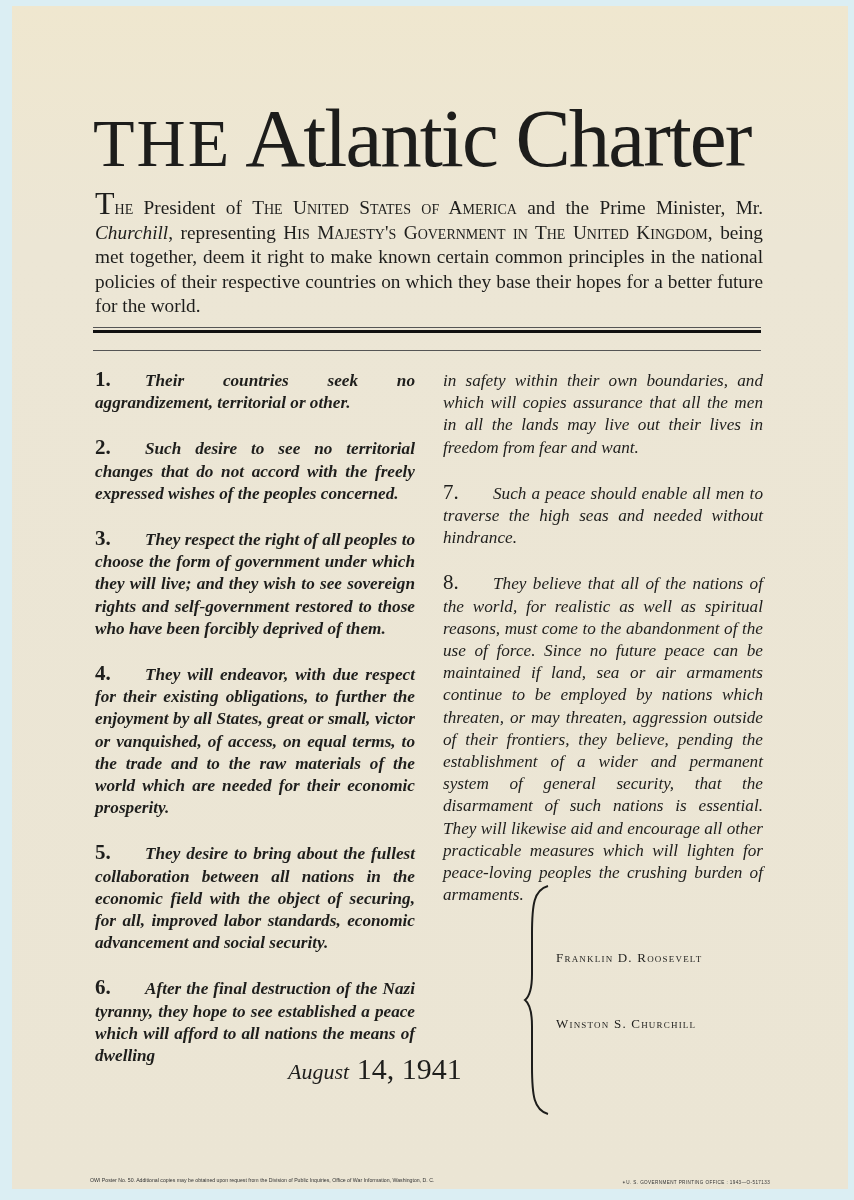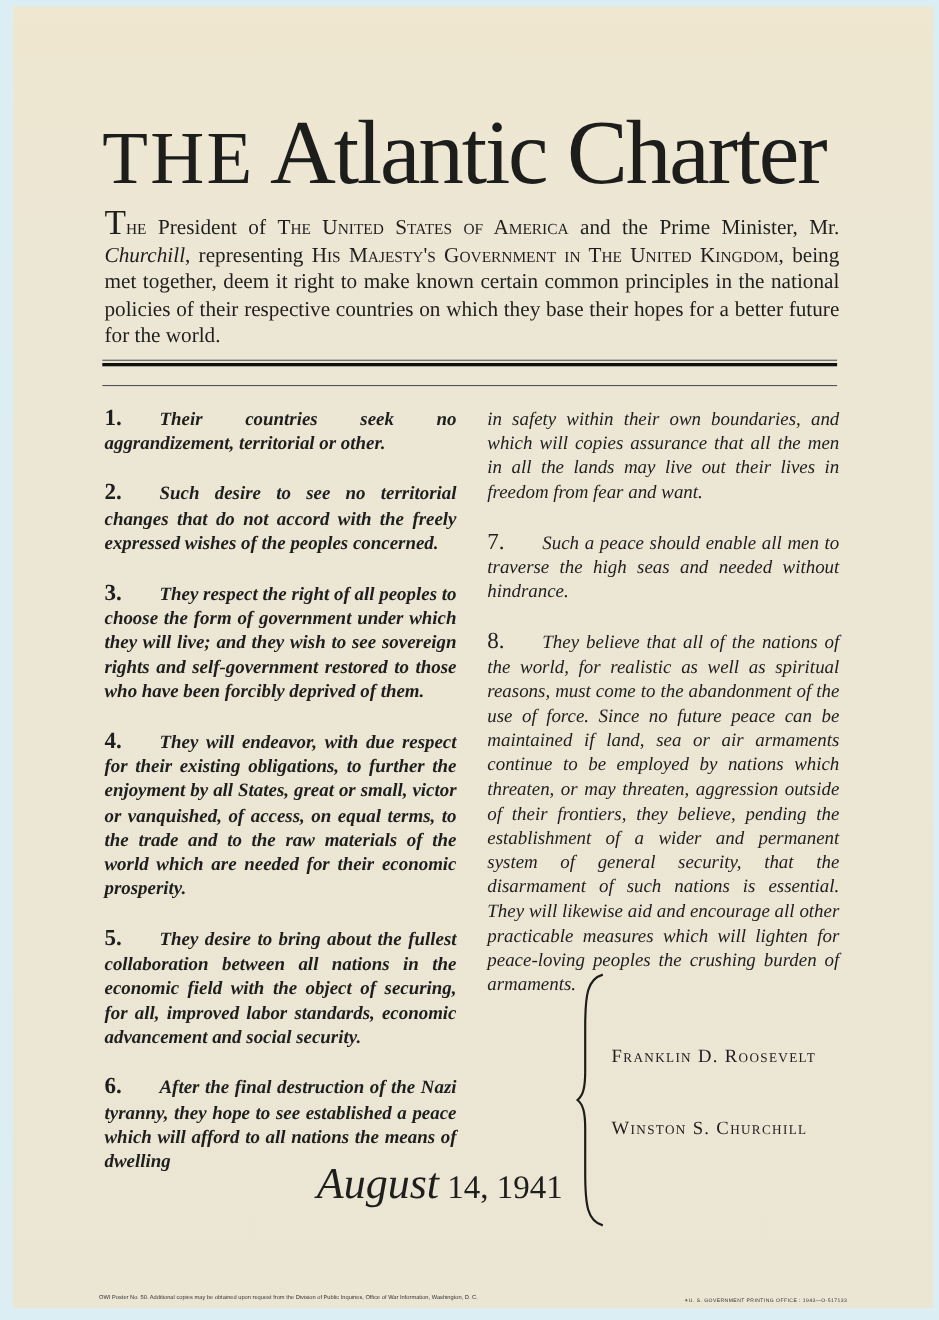--- a/index.html
+++ b/index.html
@@ -28,23 +28,23 @@
   .preamble .drop { font-size: 32px; line-height: 10px; }
   .preamble .smallcaps { font-variant: small-caps; }
   .rule-thin { position: absolute; left: 93px; width: 668px; height: 1px; background: #555; }
   .rule-thick { position: absolute; left: 93px; width: 668px; height: 3px; background: #111; }
   .col { position: absolute; width: 320px; font-style: italic; font-size: 17.2px; line-height: 22.2px; text-align: justify; }
   .col-left { left: 95px; top: 368px; font-weight: bold; }
   .col-right { left: 443px; top: 370px; }
   .point { margin: 0 0 22px 0; }
   .point .num { font-style: normal; font-size: 21px; display: inline-block; width: 50px; }
   .brace { position: absolute; left: 522px; top: 884px; width: 30px; height: 232px; }
-  .sig { position: absolute; left: 556px; font-variant: small-caps; font-size: 17px; letter-spacing: 1.2px; white-space: nowrap; }
+  .sig { position: absolute; left: 556px; font-variant: small-caps; font-size: 13px; letter-spacing: 1.2px; white-space: nowrap; }
   .date { position: absolute; left: 288px; top: 1052px; font-size: 30px; white-space: nowrap; }
-  .date .month { font-style: italic; font-size: 40px; }
+  .date .month { font-style: italic; font-size: 22px; }
   .footer-left { position: absolute; left: 90px; top: 1177px; font-family: "Liberation Sans", sans-serif; font-size: 5.2px; color: #333; white-space: nowrap; }
   .footer-right { position: absolute; left: 622px; top: 1180px; font-family: "Liberation Sans", sans-serif; font-size: 4.6px; color: #333; letter-spacing: .4px; white-space: nowrap; }
 </style>
 </head>
 <body>
 
 <div class="paper"></div>
 
 <div class="title">
   <span class="sc" style="text-transform:uppercase">The</span>

